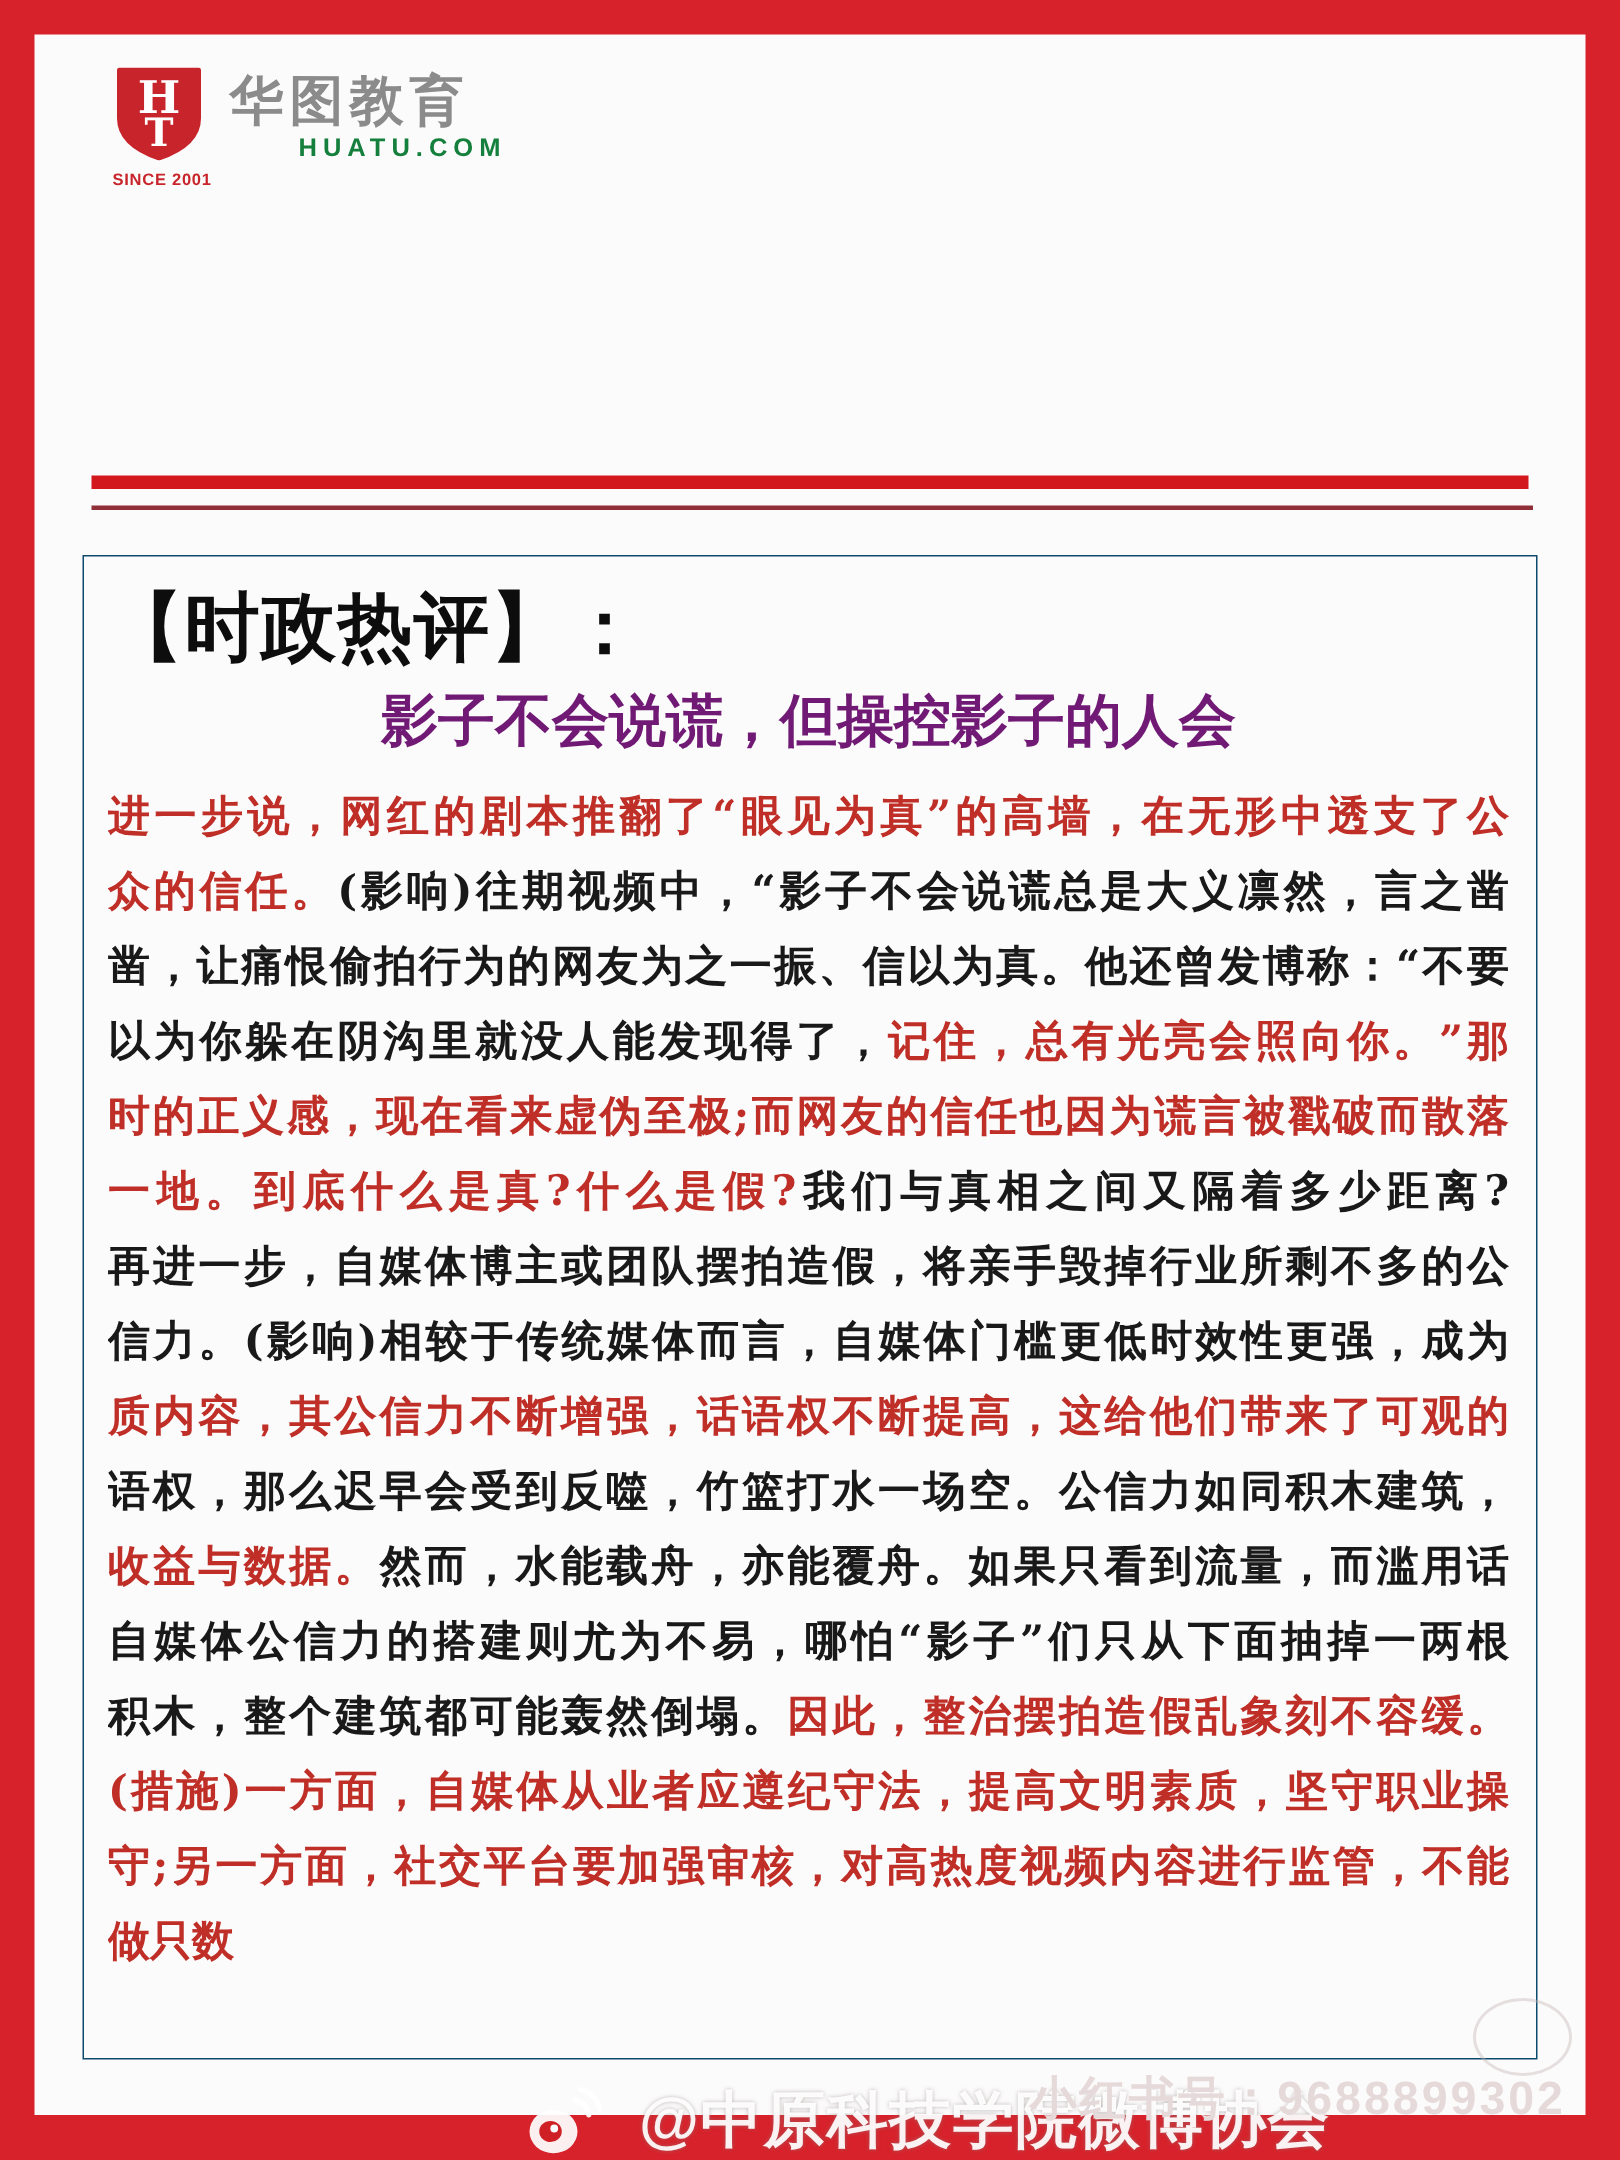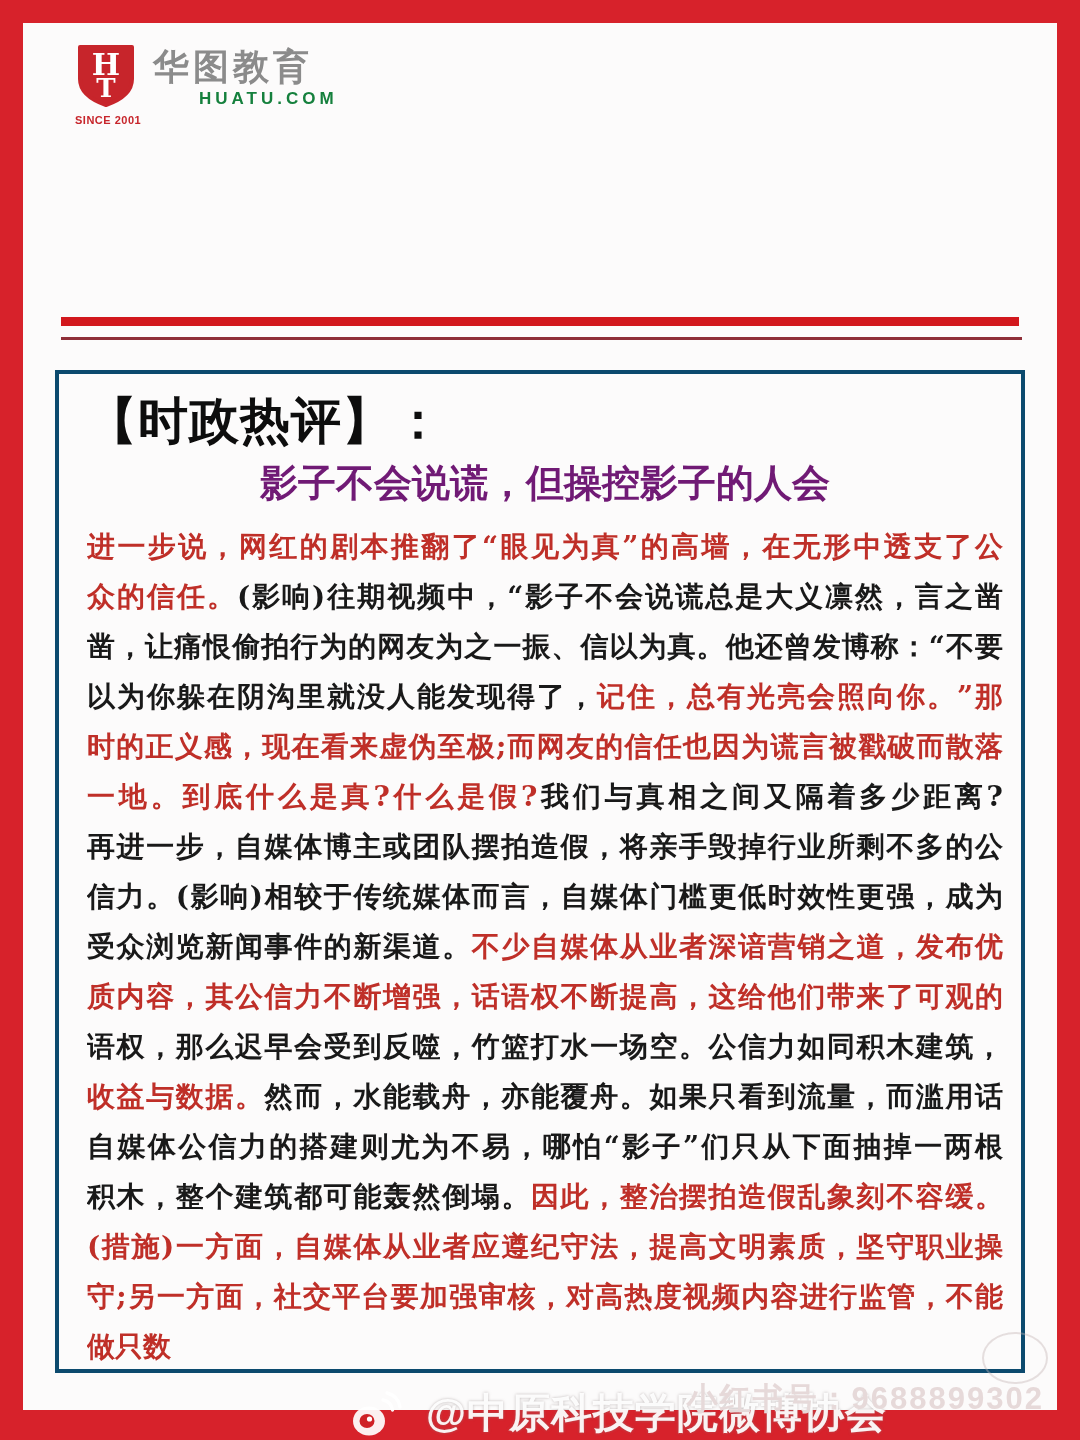--- a/index.html
+++ b/index.html
@@ -58,23 +58,23 @@
   .thin-line {
     position: absolute;
     left: 38px; right: 35px; top: 314px;
     height: 3px; background: #8f2f38;
   }
   
   .article-box {
     position: absolute;
     left: 32px; right: 32px; top: 347px;
     height: 1003px;
-    border: 4px solid #0c4a6e;
+    border: 1px solid #0c4a6e;
     background: #fcfbfb;
-    padding: 18px 18px 0 28px;
+    padding: 18px 18px 0 16px;
   }
   .article-heading {
     font-size: 50px; font-weight: 900; color: #0d0d0d;
     line-height: 58px; letter-spacing: 1px;
   }
   .article-subtitle {
     margin-top: 10px;
     text-align: center;
     font-size: 38px; font-weight: 900; color: #701a75;
     line-height: 46px;
@@ -157,21 +157,20 @@
     <div class="article-subtitle">影子不会说谎，但操控影子的人会</div>
     <div class="article-body">
         <div class="body-line"><span class="seg-r">进一步说，网红的剧本推翻了“眼见为真”的高墙，在无形中透支了公</span></div>
         <div class="body-line"><span class="seg-r">众的信任。</span><span class="seg-b">(影响)往期视频中，“影子不会说谎总是大义凛然，言之凿</span></div>
         <div class="body-line"><span class="seg-b">凿，让痛恨偷拍行为的网友为之一振、信以为真。他还曾发博称：“不要</span></div>
         <div class="body-line"><span class="seg-b">以为你躲在阴沟里就没人能发现得了，</span><span class="seg-r">记住，总有光亮会照向你。”那</span></div>
         <div class="body-line"><span class="seg-r">时的正义感，现在看来虚伪至极;而网友的信任也因为谎言被戳破而散落</span></div>
         <div class="body-line"><span class="seg-r">一地。到底什么是真?什么是假?</span><span class="seg-b">我们与真相之间又隔着多少距离?</span></div>
         <div class="body-line"><span class="seg-b">再进一步，自媒体博主或团队摆拍造假，将亲手毁掉行业所剩不多的公</span></div>
         <div class="body-line"><span class="seg-b">信力。(影响)相较于传统媒体而言，自媒体门槛更低时效性更强，成为</span></div>
-        <div class="body-line"><span class="seg-b">受众浏览新闻事件的新渠道。</span><span class="seg-r">不少自媒体从业者深谙营销之道，发布优</span></div>
         <div class="body-line"><span class="seg-r">质内容，其公信力不断增强，话语权不断提高，这给他们带来了可观的</span></div>
         <div class="body-line"><span class="seg-b">语权，那么迟早会受到反噬，竹篮打水一场空。公信力如同积木建筑，</span></div>
         <div class="body-line"><span class="seg-r">收益与数据。</span><span class="seg-b">然而，水能载舟，亦能覆舟。如果只看到流量，而滥用话</span></div>
         <div class="body-line"><span class="seg-b">自媒体公信力的搭建则尤为不易，哪怕“影子”们只从下面抽掉一两根</span></div>
         <div class="body-line"><span class="seg-b">积木，整个建筑都可能轰然倒塌。</span><span class="seg-r">因此，整治摆拍造假乱象刻不容缓。</span></div>
         <div class="body-line"><span class="seg-r">(措施)一方面，自媒体从业者应遵纪守法，提高文明素质，坚守职业操</span></div>
         <div class="body-line"><span class="seg-r">守;另一方面，社交平台要加强审核，对高热度视频内容进行监管，不能</span></div>
         <div class="body-line no-justify"><span class="seg-r">做只数</span></div>
       </div>
   </div>

